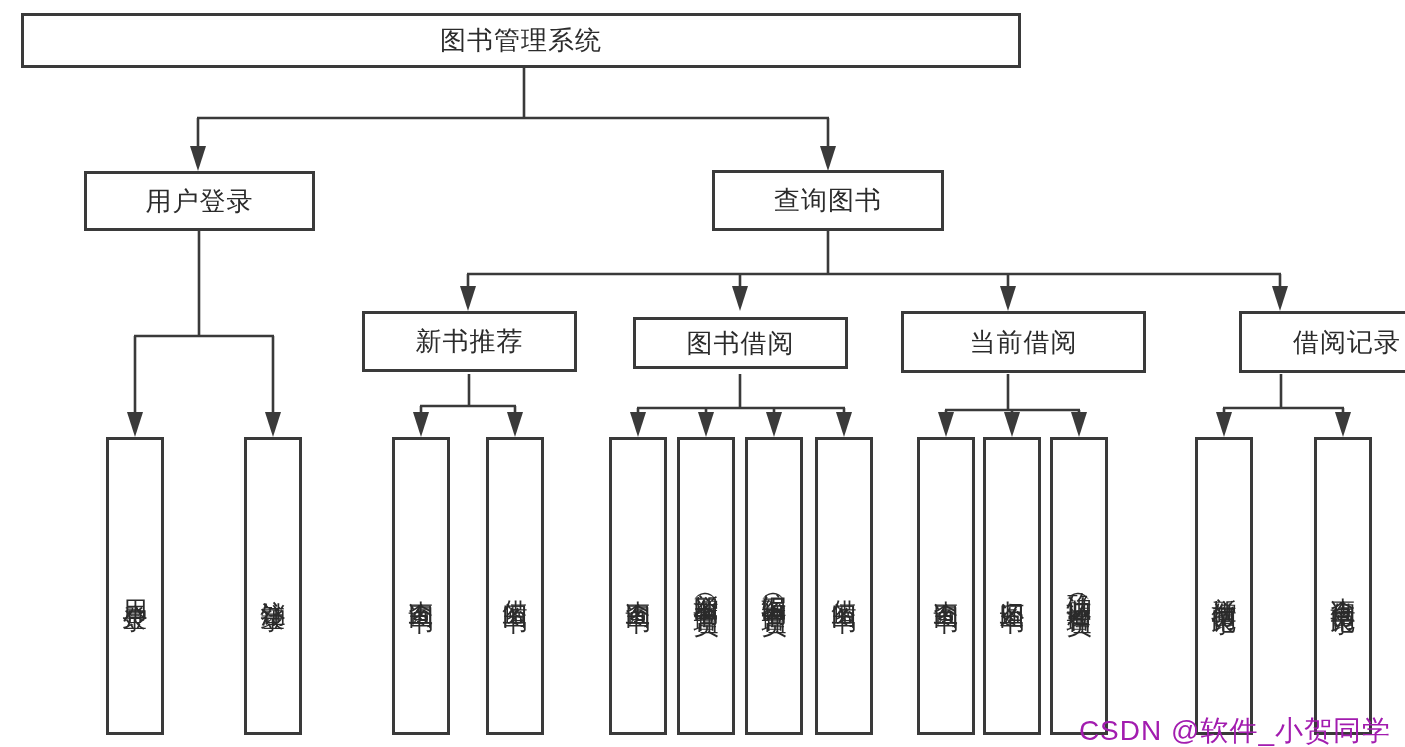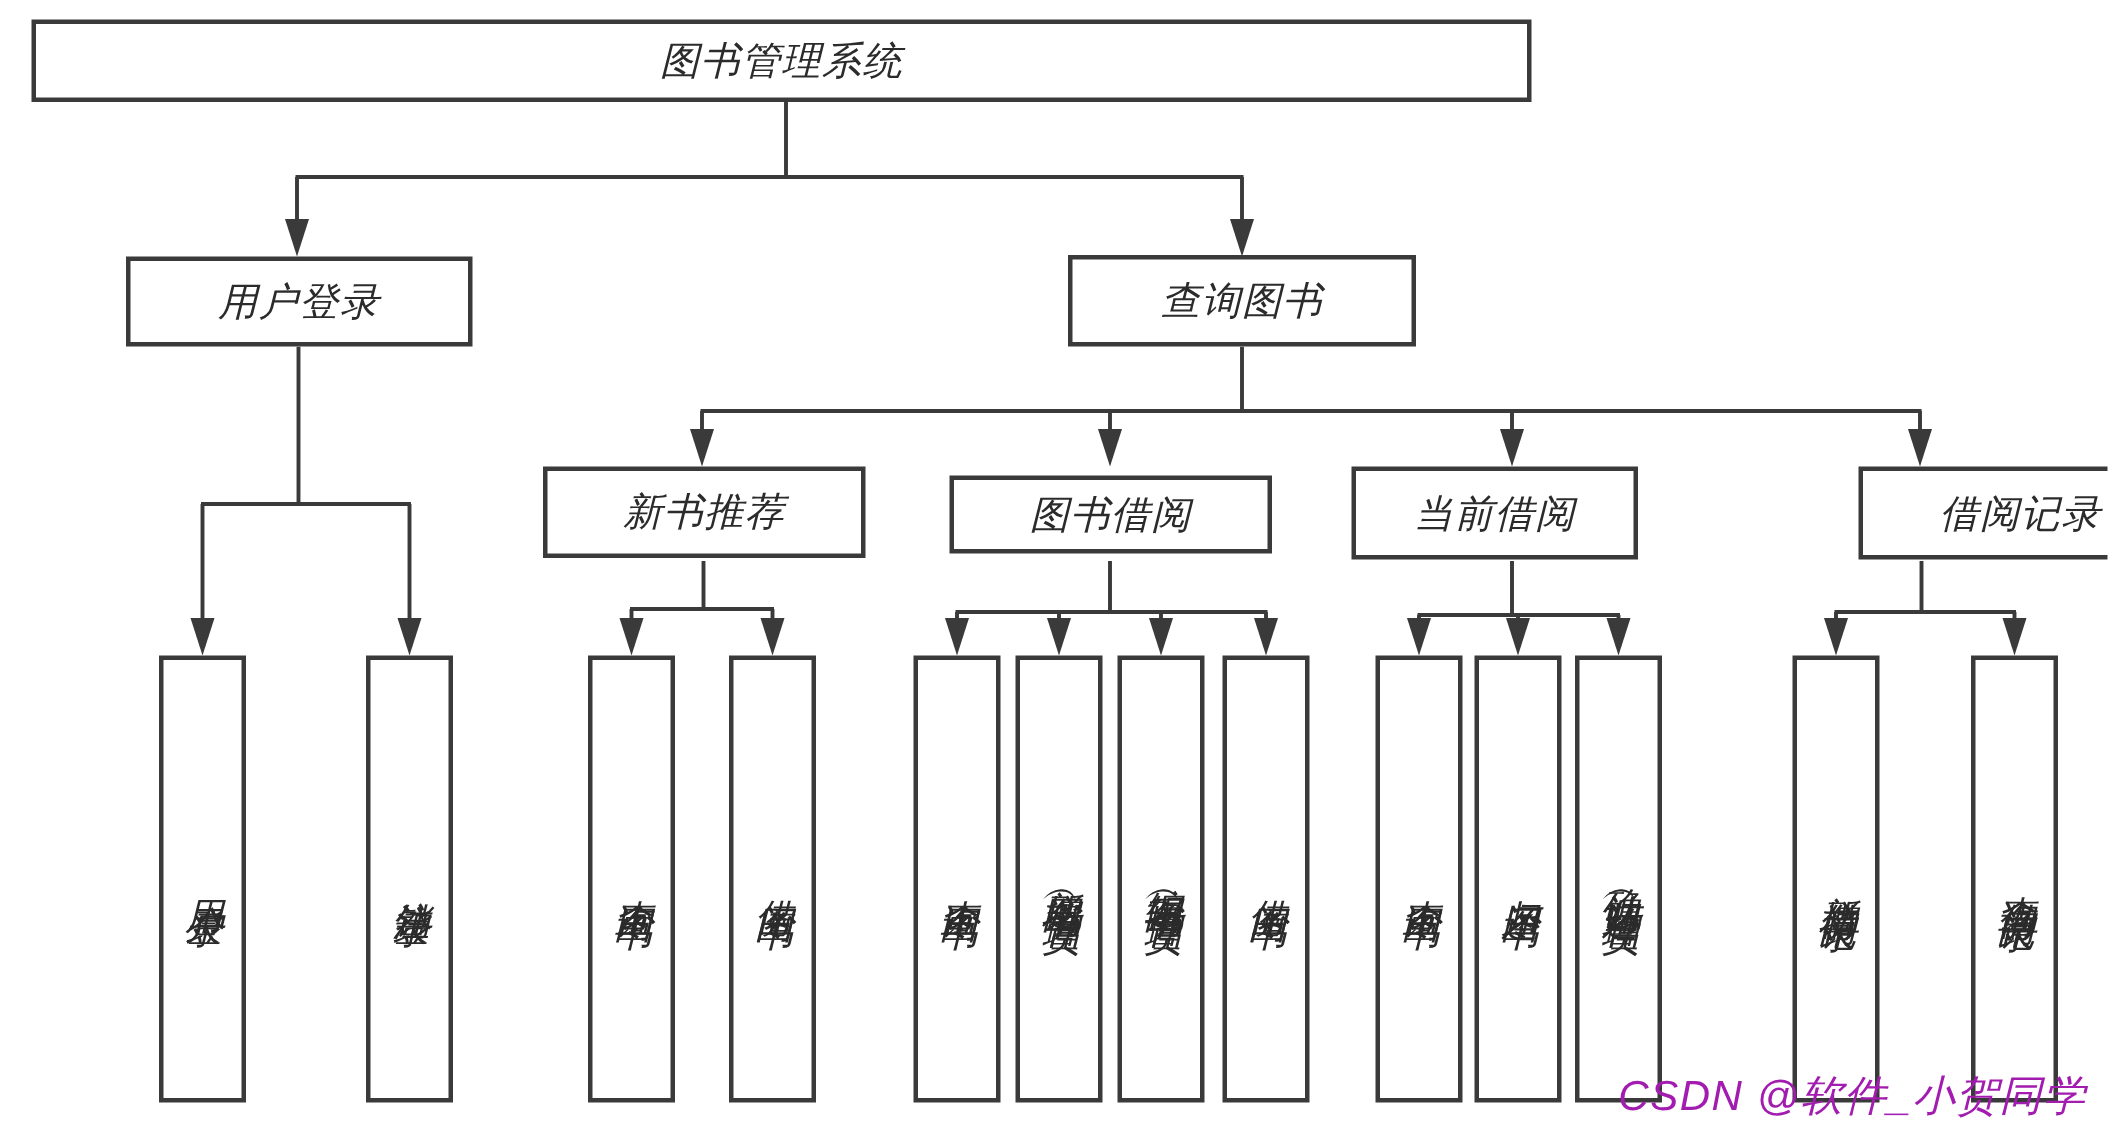--- a/index.html
+++ b/index.html
@@ -10,21 +10,20 @@
   body {
     width: 1405px;
     height: 747px;
     position: relative;
     overflow: hidden;
     font-family: "Liberation Sans", "DejaVu Sans", sans-serif;
   }
   .canvas {
     position: absolute;
     inset: 0;
-    font-style: italic;
   }
   .connectors {
     position: absolute;
     left: 0;
     top: 0;
     pointer-events: none;
   }
   .connectors path {
     fill: none;
     stroke: #3a3a3a;
@@ -138,21 +137,21 @@
     <polygon points="1335,412 1351,412 1343,437"></polygon>
   </svg>
 
   <div class="hbox" style="left:21px; top:13px; width:1000px; height:55px;">图书管理系统</div>
 
   <div class="hbox" style="left:84px; top:171px; width:231px; height:60px;">用户登录</div>
   <div class="hbox" style="left:712px; top:170px; width:232px; height:61px;">查询图书</div>
 
   <div class="hbox" style="left:362px; top:311px; width:215px; height:61px;">新书推荐</div>
   <div class="hbox" style="left:633px; top:317px; width:215px; height:52px;">图书借阅</div>
-  <div class="hbox" style="left:901px; top:311px; width:191px; height:62px;text-align:center;">当前借阅</div>
+  <div class="hbox" style="left:901px; top:311px; width:245px; height:62px;text-align:center;">当前借阅</div>
   <div class="hbox" style="left:1239px; top:311px; width:216px; height:62px;">借阅记录</div>
 
   <div class="vbox" style="left:106px;">用户登录</div>
   <div class="vbox" style="left:244px;">注销登录</div>
 
   <div class="vbox" style="left:392px;">查询图书</div>
   <div class="vbox" style="left:486px;">借阅图书</div>
 
   <div class="vbox" style="left:609px;">查询图书</div>
   <div class="vbox" style="left:677px;">新增图书（管理员）</div>

